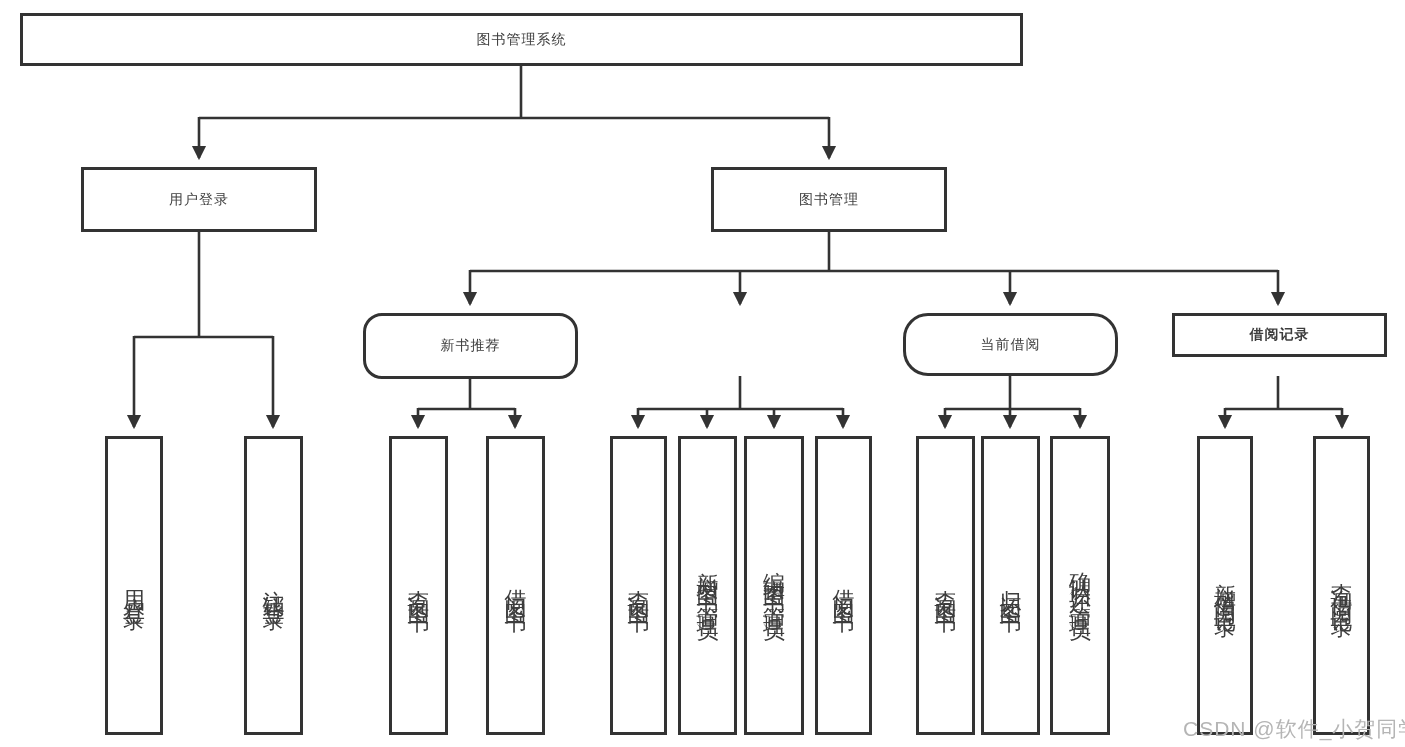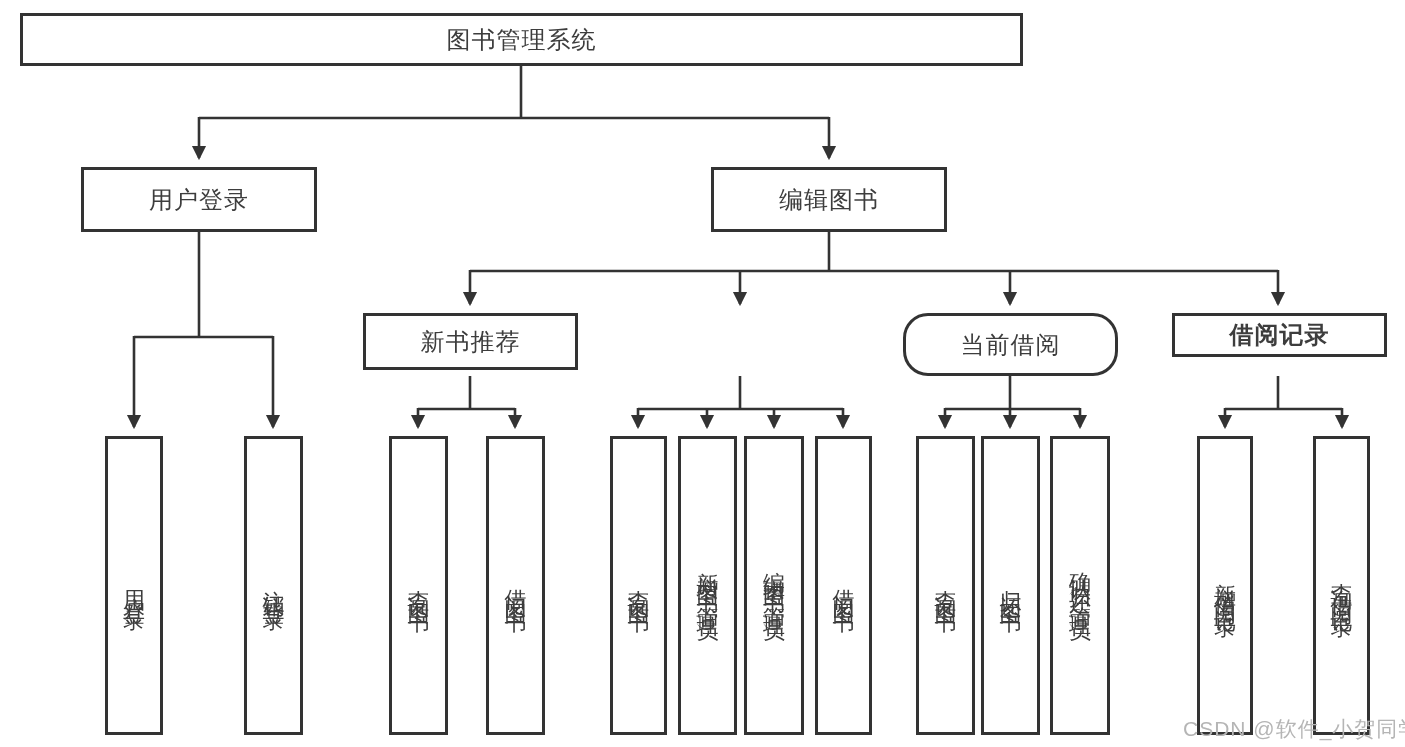--- a/index.html
+++ b/index.html
@@ -19,21 +19,21 @@
   #canvas { position:relative; width:1405px; height:747px; background:var(--bg); }
   #connectors { position:absolute; left:0; top:0; width:1405px; height:747px; }
   .box {
     position:absolute; box-sizing:border-box;
     border:3px solid var(--border);
     background:var(--bg);
     display:flex; align-items:center; justify-content:center;
     color:var(--text);
     z-index:2;
   }
-  .h-box { font-size:24px; letter-spacing:1px; }
+  .h-box { font-size:14px; letter-spacing:1px; }
   .v-box {
     writing-mode:vertical-lr;
     text-orientation:mixed;
     font-size:22px;
     letter-spacing:7px;
     line-height:1.1;
   }
   .watermark {
     position:absolute; left:1183px; top:715px;
     font-size:21px; color:var(--watermark);
@@ -90,23 +90,23 @@
       <line x1="1010" y1="408" x2="1010" y2="427" marker-end="url(#arrow)"></line>
       <line x1="1080" y1="408" x2="1080" y2="427" marker-end="url(#arrow)"></line>
       <line x1="1225" y1="408" x2="1225" y2="427" marker-end="url(#arrow)"></line>
       <line x1="1342" y1="408" x2="1342" y2="427" marker-end="url(#arrow)"></line>
     </g>
   </svg>
 
   <div class="box h-box" style="left:20px; top:13px; width:1003px; height:53px;">图书管理系统</div>
 
   <div class="box h-box" style="left:81px; top:167px; width:236px; height:65px;">用户登录</div>
-  <div class="box h-box" style="left:711px; top:167px; width:236px; height:65px;">编辑图书</div>
+  <div class="box h-box" style="left:711px; top:167px; width:236px; height:65px;">图书管理</div>
 
-  <div class="box h-box" style="left:363px; top:313px; width:215px; height:57px;">新书推荐</div>
+  <div class="box h-box" style="left:363px; top:313px; width:215px; height:66px;border-radius:19px;">新书推荐</div>
   <div class="box h-box" style="left:903px; top:313px; width:215px; height:63px;border-radius:25px;">当前借阅</div>
   <div class="box h-box" style="left:1172px; top:313px; width:215px; height:44px;font-weight:bold;">借阅记录</div>
 
   <div class="box v-box" style="left:105px; top:436px; width:58px; height:299px;">用户登录</div>
   <div class="box v-box" style="left:244px; top:436px; width:59px; height:299px;">注销登录</div>
 
   <div class="box v-box" style="left:389px; top:436px; width:59px; height:299px;">查询图书</div>
   <div class="box v-box" style="left:486px; top:436px; width:59px; height:299px;">借阅图书</div>
 
   <div class="box v-box" style="left:610px; top:436px; width:57px; height:299px;">查询图书</div>

